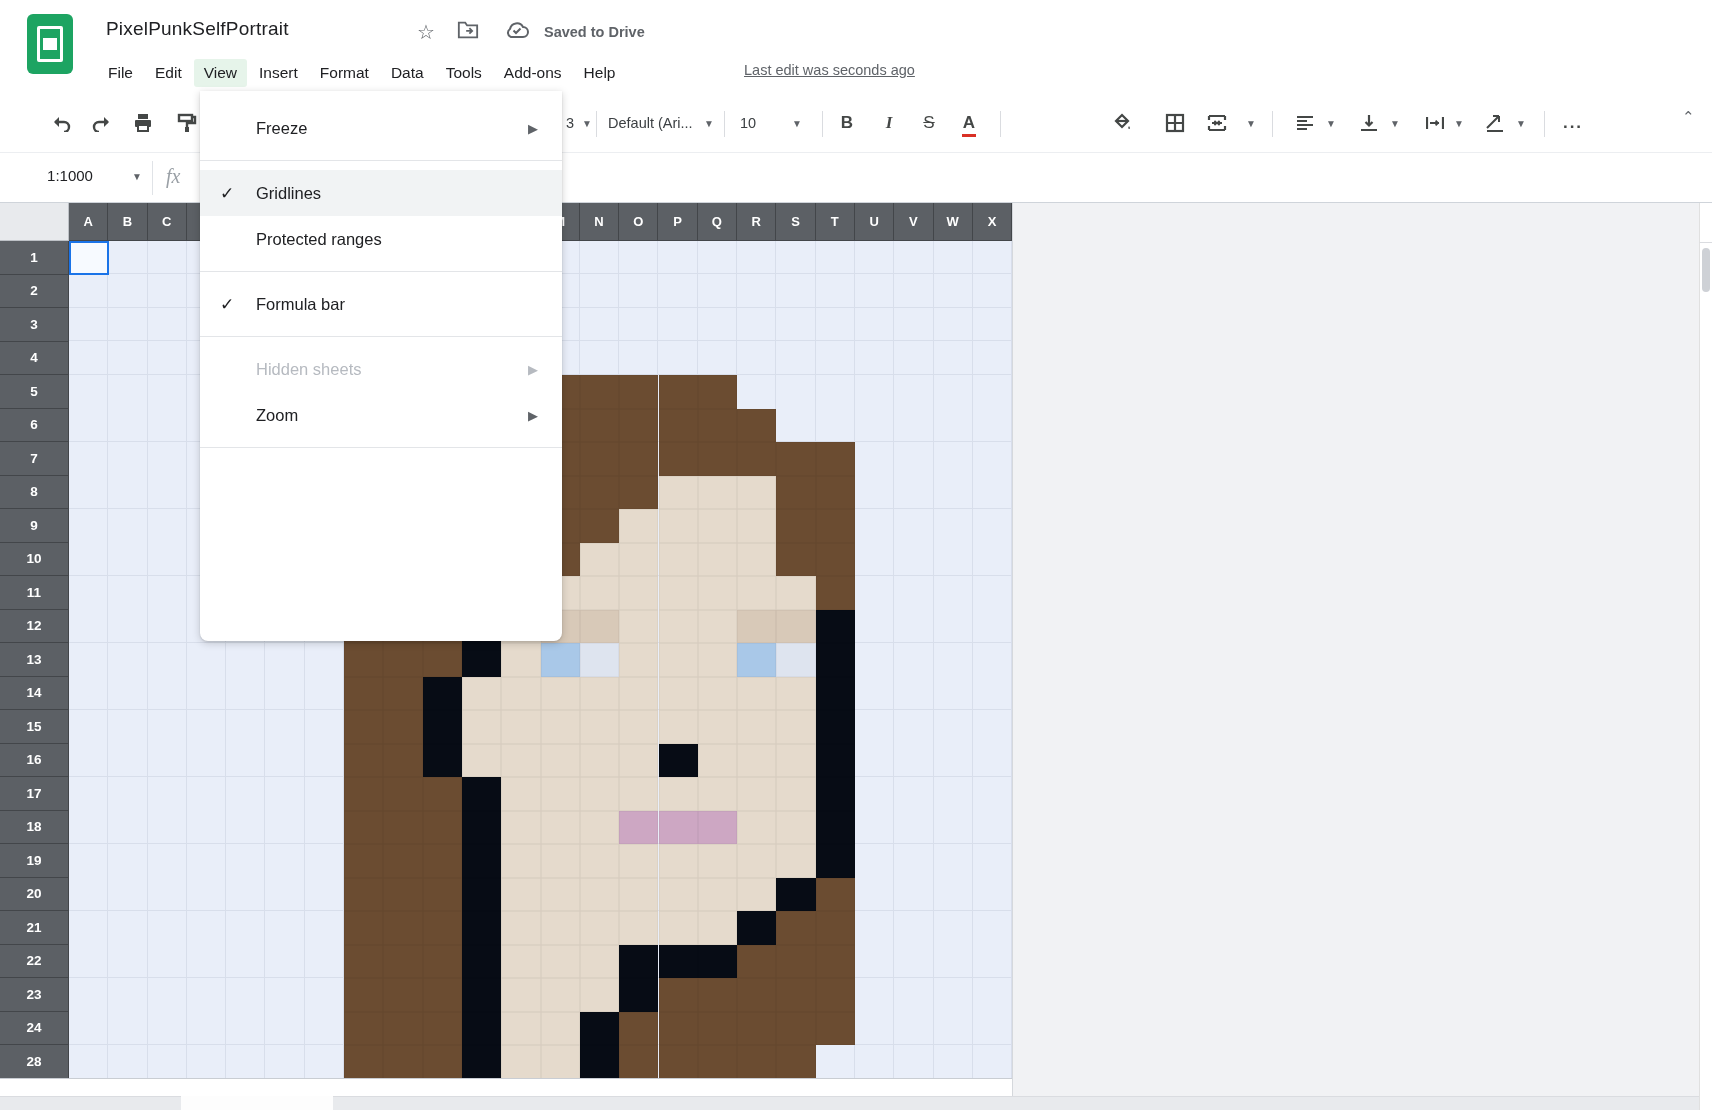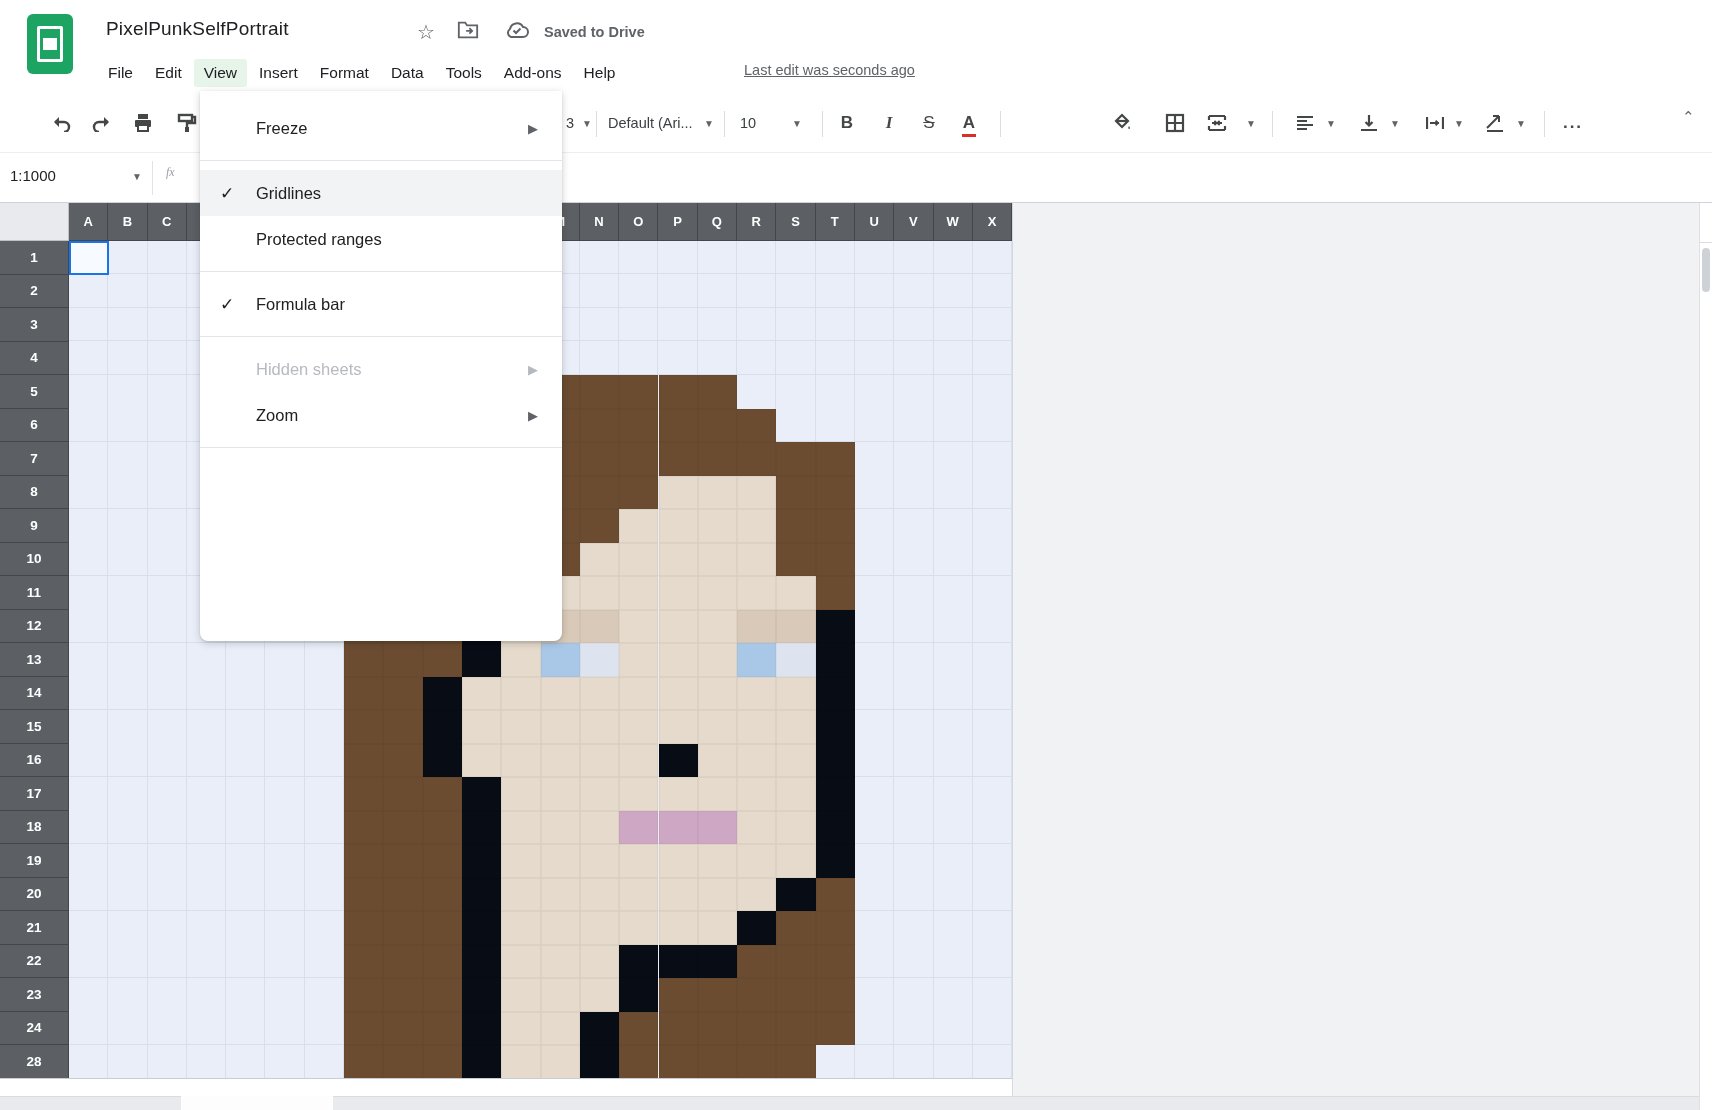--- a/index.html
+++ b/index.html
@@ -35,24 +35,24 @@
   .tsel { position:absolute; top:12px; font-size:14.5px; color:#3c4043; display:flex; align-items:center; gap:8px; height:30px; }
   .caret { font-size:10px; color:#5f6368; }
   .strike { text-decoration:line-through; }
   .a-ul { position:relative; font-weight:700; }
   .a-ul::after { content:""; position:absolute; left:-1px; right:-1px; bottom:-4px; height:3px; background:#d93025; }
   #collapse { left:1682px; top:12px; font-size:15px; color:#5f6368; }
 
   
   #fbar { left:0; top:152px; width:1712px; height:51px; background:#fff; border-top:1px solid #eceef1;
           border-bottom:1px solid #cfd4da; }
-  #namebox { left:10px; top:14px; width:120px; font-size:15px; color:#202124; }
+  #namebox { left:10px; top:14px; width:120px; font-size:15px; color:#202124;text-align:center; }
   #namecaret { left:132px; top:18px; font-size:10px; color:#5f6368; }
   #fbsep { left:152px; top:8px; width:1px; height:34px; background:#e0e3e7; }
-  #fx { left:166px; top:12px; font-style:italic; font-size:12px; color:#9aa0a6; font-family:"Liberation Serif",serif; }
+  #fx { left:166px; top:12px; font-style:italic; font-size:20px; color:#9aa0a6; font-family:"Liberation Serif",serif; }
 
   
   #corner { left:0; top:203px; width:69px; height:38px; background:#e8eaed; border-right:1px solid #bdc1c6; border-bottom:1px solid #bdc1c6; }
   #colheads { left:69px; top:203px; height:38px; display:flex; }
   .colhead { width:39.3px; height:38px; background:#5c6065; border-right:1px solid #43464a; border-bottom:1px solid #43464a;
              color:#fff; font-size:13px; font-weight:700; display:flex; align-items:center; justify-content:center; }
   #rowheads { left:0; top:241px; width:69px; }
   .rowhead { width:69px; height:33.5px; background:#5c6065; border-bottom:1px solid #43464a; border-right:1px solid #43464a;
              color:#fff; font-size:13.5px; font-weight:700; display:flex; align-items:center; justify-content:center; }
 

